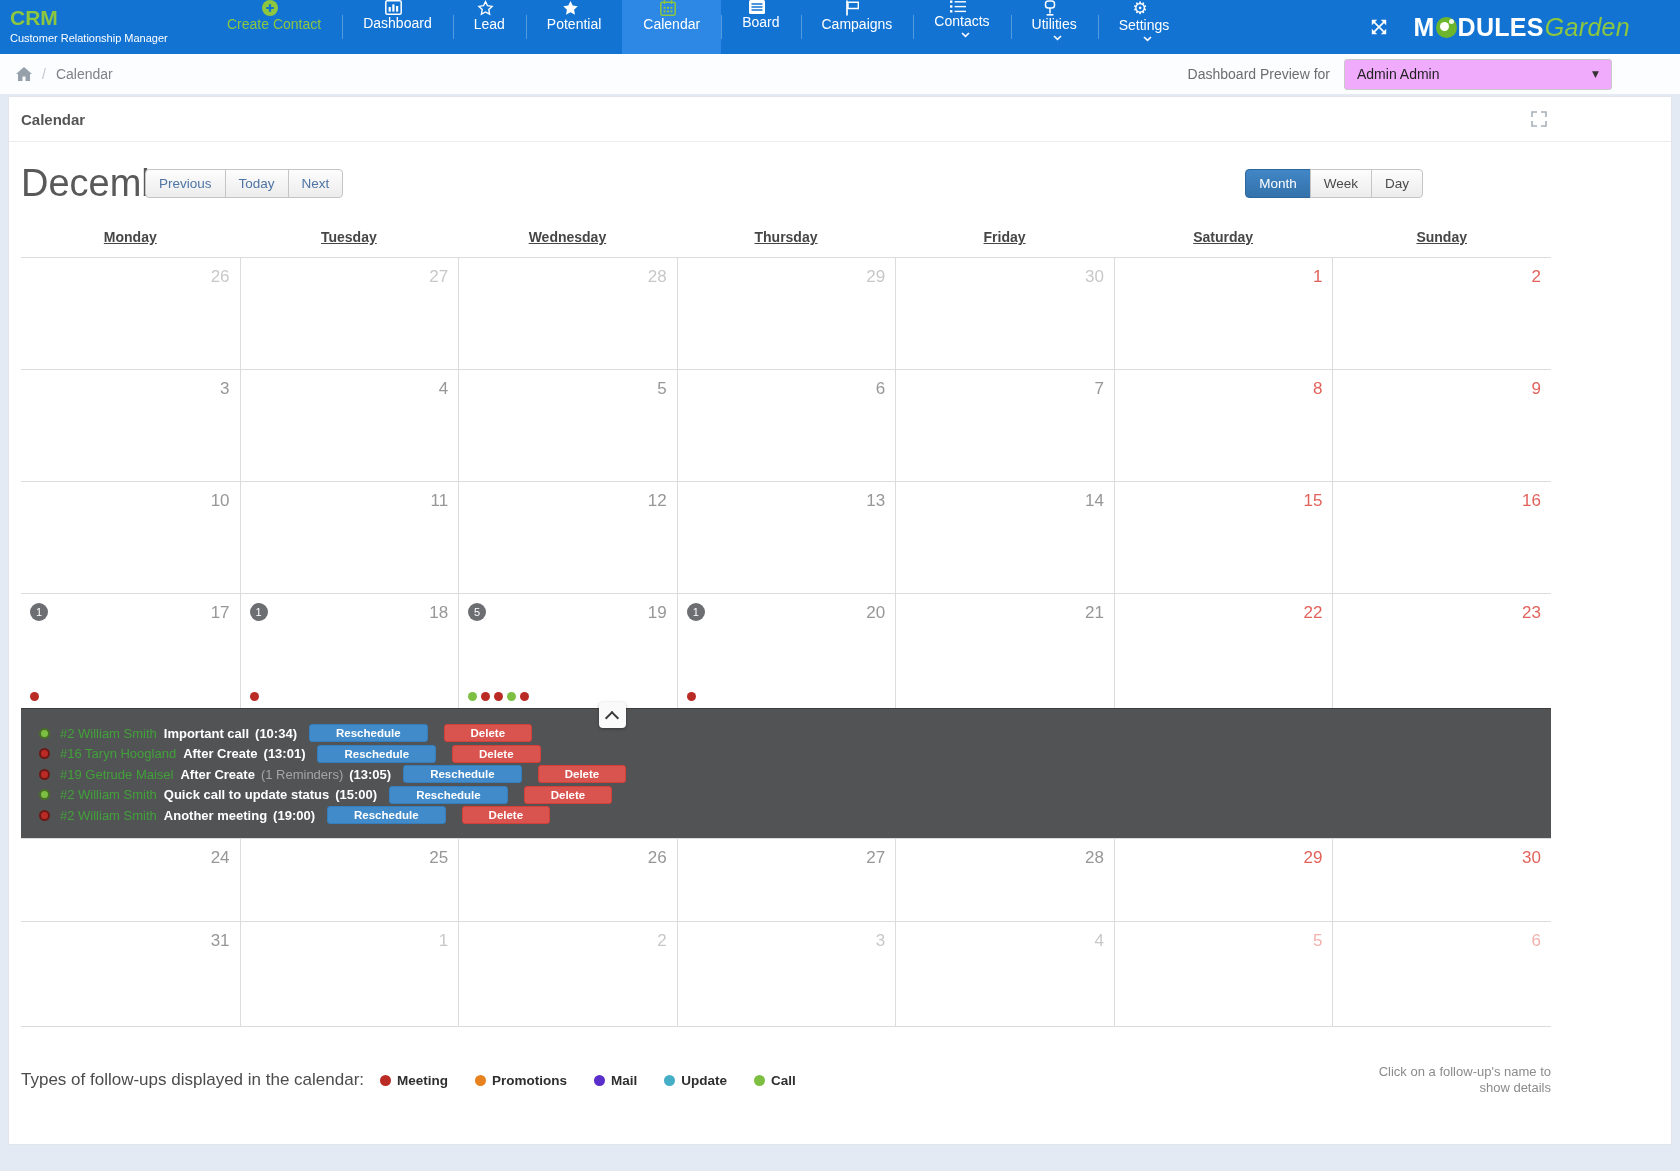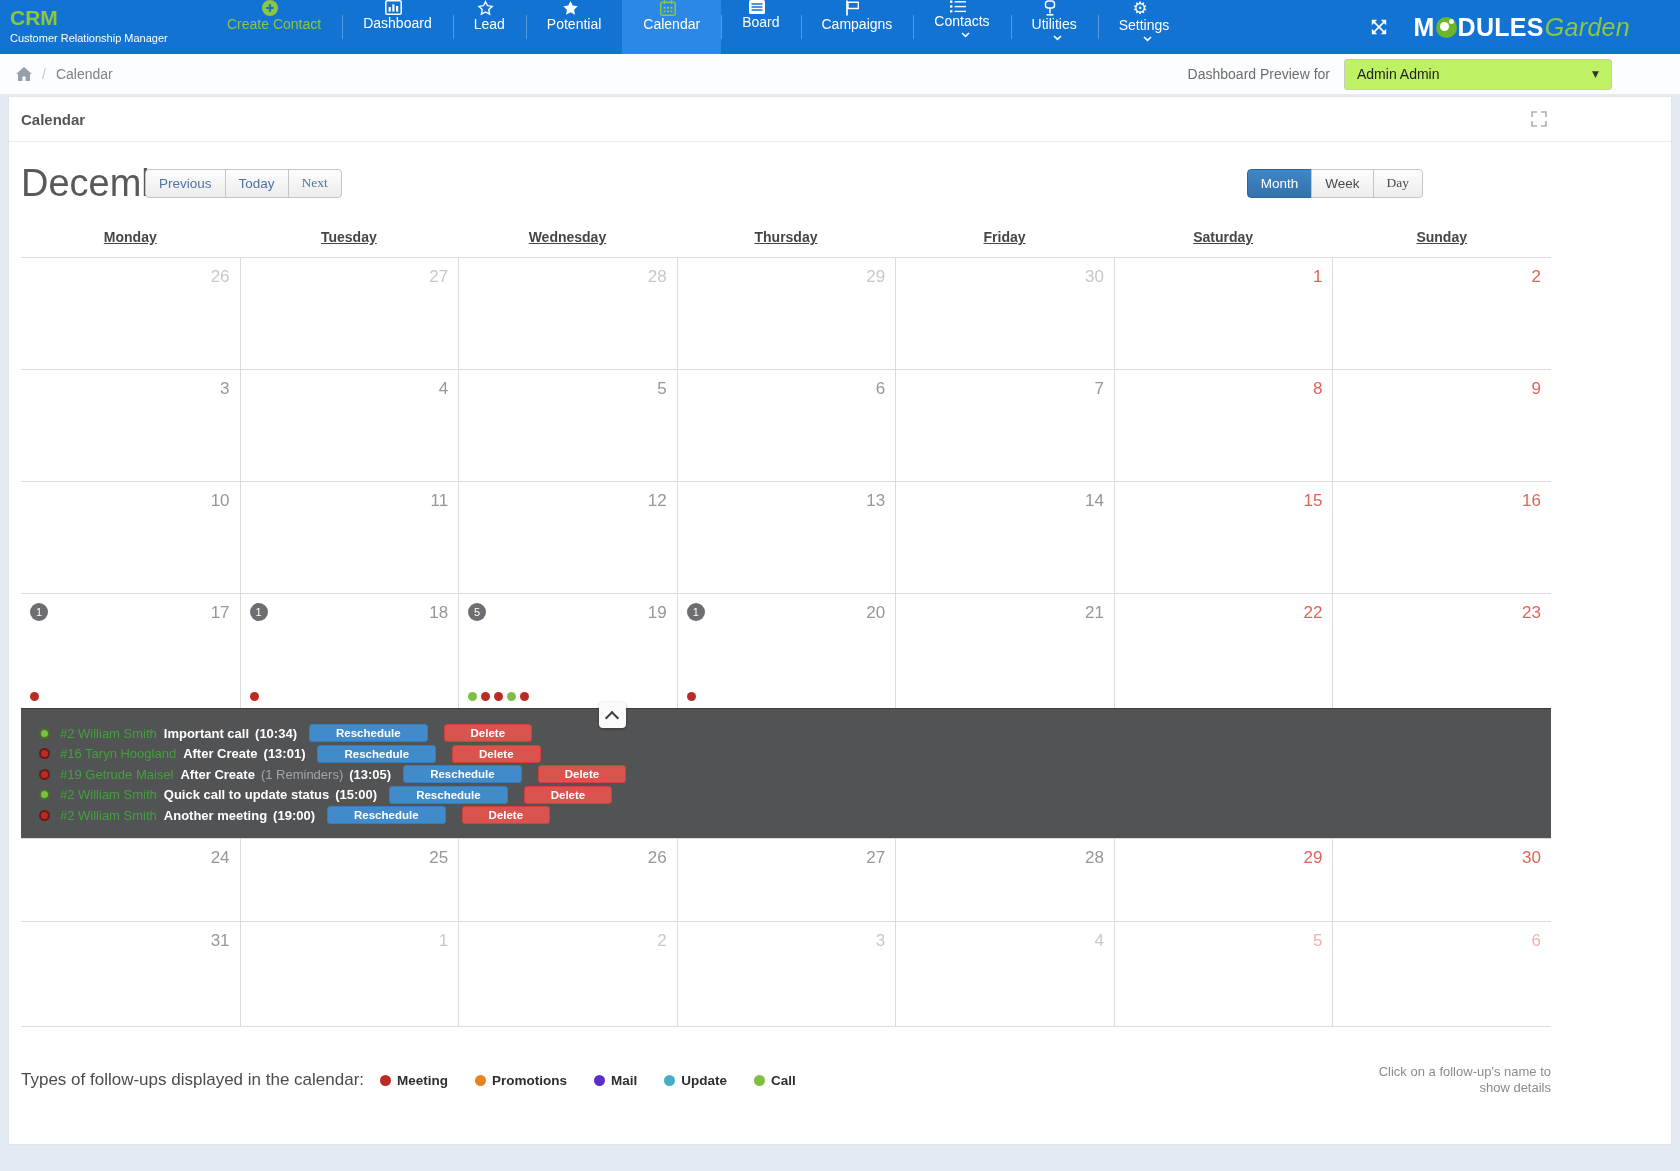--- a/index.html
+++ b/index.html
@@ -30,39 +30,39 @@
   .lg-garden { color:#8dc63f; font-style:italic; font-weight:400; margin-left:1px; }
   .gear-glyph { font-family:"DejaVu Sans",sans-serif; font-size:17px; line-height:1; }
 
   
   .breadcrumb-bar { height:41px; background:#fcfdff; border-bottom:1px solid #e6e9ed; display:flex; align-items:center; padding:0 68px 0 16px; }
   .crumbs { display:flex; align-items:center; font-size:14px; }
   .crumb-sep { color:#c3c7cc; margin:0 10px; }
   .crumb-current { color:#7e8287; }
   .preview { margin-left:auto; display:flex; align-items:center; }
   .preview-label { color:#6d6d6d; font-size:14px; margin-right:14px; }
-  .select { width:268px; height:31px; background:#bef264; border:1px solid #c9c9c9; border-radius:3px; display:flex; align-items:center; padding:0 12px; font-size:14px; color:#222; cursor:pointer; }
+  .select { width:268px; height:31px; background:#f0abfc; border:1px solid #c9c9c9; border-radius:3px; display:flex; align-items:center; padding:0 12px; font-size:14px; color:#222; cursor:pointer; }
   .select .caret { margin-left:auto; font-size:9px; color:#333; font-family:"DejaVu Sans",sans-serif; }
 
   
   .card { margin:1px 8px 0; background:#fff; border:1px solid #e2e6ea; min-height:1049px; }
   .card-header { height:45px; border-bottom:1px solid #ececec; display:flex; align-items:center; padding:0 12px; }
   .card-title { font-size:15px; font-weight:bold; color:#555; }
   .card-expand { margin-left:auto; margin-right:112px; cursor:pointer; display:inline-flex; }
   .content { width:1530px; margin-left:12px; }
 
   
   .toolbar { position:relative; margin-top:21px; height:40px; display:flex; align-items:center; }
   .fc-title { width:100%; text-align:left; font-size:38px; color:#595959; font-weight:400; }
   .btn-group { position:absolute; display:flex; }
   .btn-group.left { left:108px; }
   .btn-group.right { right:128px;padding-left:44px; }
   .btn { height:29px; padding:0 13px; background:linear-gradient(#fdfdfd,#ececec); border:1px solid #c5c5c5; font-size:13.5px; color:#4f74a3; margin-left:-1px; cursor:pointer; font-family:inherit; }
   .btn:first-child { border-radius:4px 0 0 4px; margin-left:16px; }
-  .btn:last-child { border-radius:0 4px 4px 0;font-family:Liberation Serif, serif; }
+  .btn:last-child { border-radius:0 4px 4px 0; }
   .btn.view { color:#4a4a4a; }
   .btn.view.active { background:linear-gradient(#4186c6,#3372ab); color:#fff; border-color:#2d6699; }
 
   
   .weekday-row { display:grid; grid-template-columns:repeat(7,1fr); margin-top:26px; padding-bottom:12px; }
   .wd { text-align:center; font-weight:bold; font-size:14px; color:#464646;text-decoration:underline; }
 
   
   .grid { border-top:1px solid #dcdcdc; }
   .week { display:grid; grid-template-columns:repeat(7,1fr); border-bottom:1px solid #dcdcdc; }

